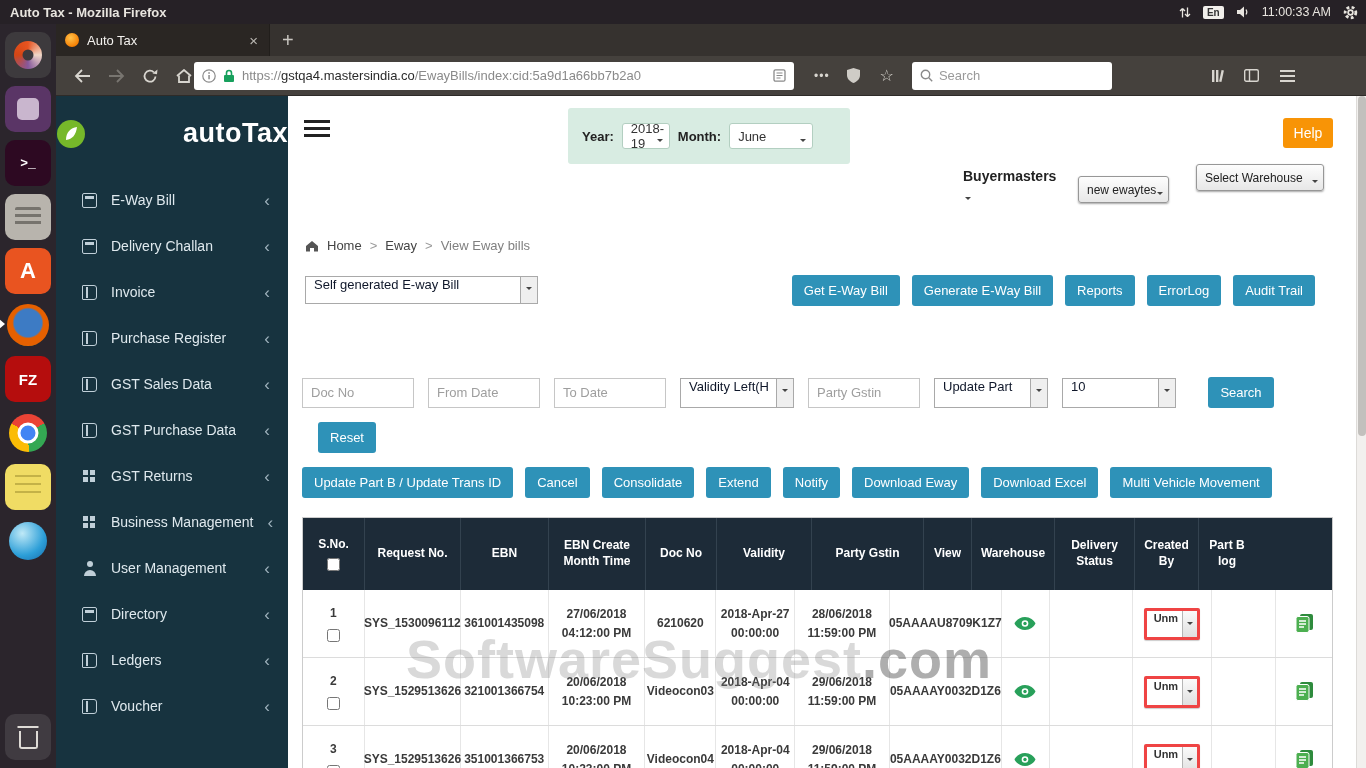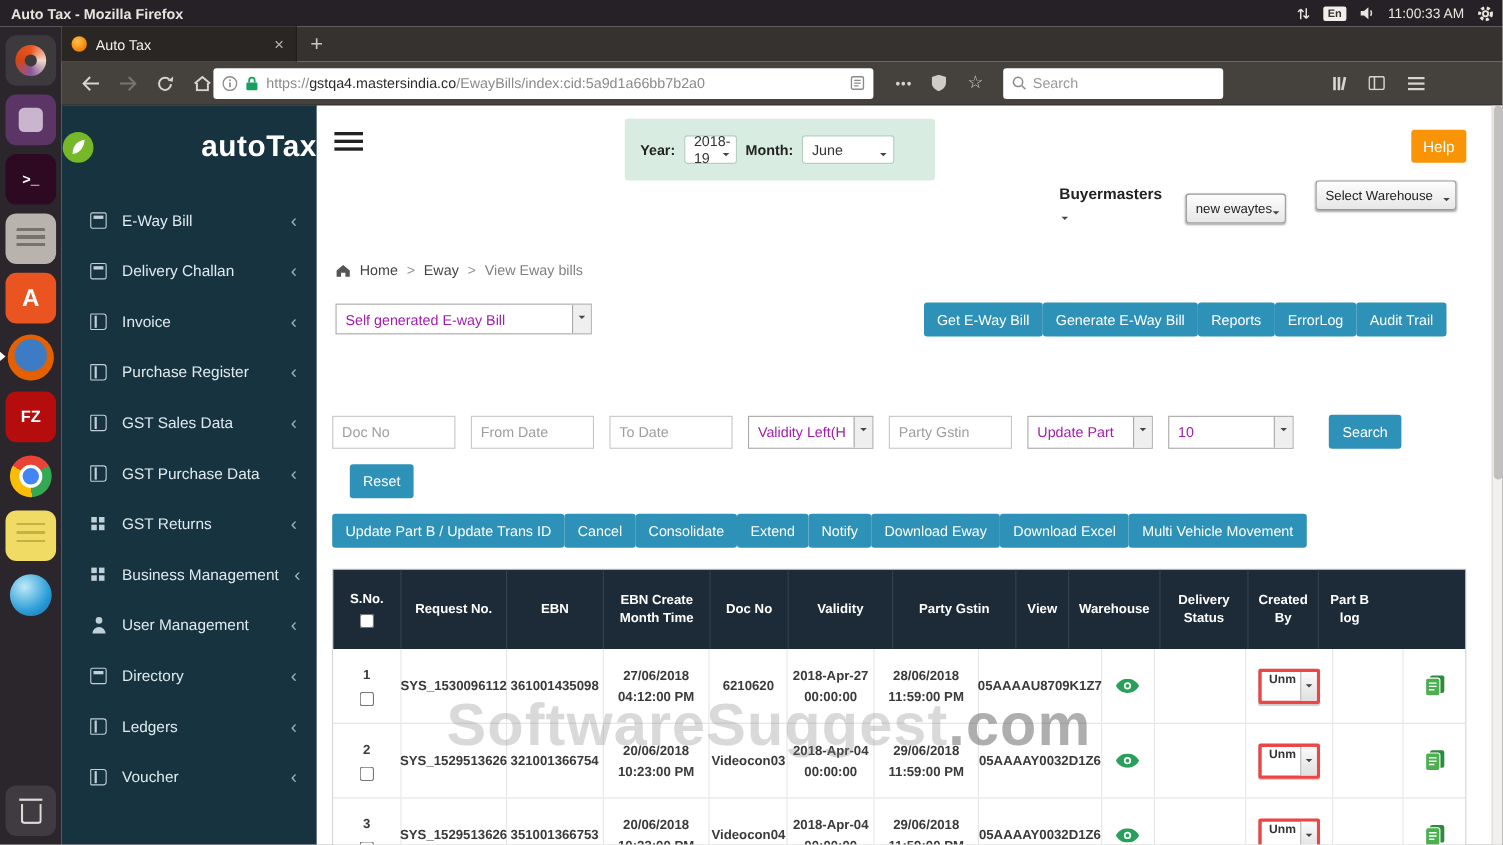--- a/index.html
+++ b/index.html
@@ -122,27 +122,27 @@
     box-shadow:0 1px 2px rgba(0,0,0,.35);display:flex;align-items:center;font-size:12px;color:#222;padding:0 18px 0 8px;
     white-space:nowrap;overflow:hidden}
   .nsel .tri{position:absolute;right:5px;top:11px}
   .sel-ewaytes{left:790px;top:80px;width:91px}
   .sel-warehouse{left:908px;top:68px;width:128px}
 
   .crumbs{position:absolute;left:17px;top:142px;display:flex;align-items:center;gap:8px;font-size:13px;color:#444}
   .crumb-sep{color:#999}
   .crumb-current{color:#808080}
 
-  .fsel{position:relative;background:#fff;border:1px solid #a9a9a9;height:28px;display:flex;align-items:center;
-    padding:0 24px 0 8px;font-size:13px;color:#a21caf;white-space:nowrap;overflow:hidden}
+  .fsel{position:relative;background:#fff;border:1px solid #a9a9a9;height:28px;display:flex;align-items:flex-start;
+    padding:0 24px 0 8px;font-size:13px;color:#0f172a;white-space:nowrap;overflow:hidden}
   .fsel .car{position:absolute;right:0;top:0;bottom:0;width:17px;border-left:1px solid #a9a9a9;background:#efefef;
     display:flex;align-items:flex-start;justify-content:center;padding-top:8px}
   .type-sel{position:absolute;left:17px;top:180px;width:233px}
 
-  .btnrow{position:absolute;display:flex;gap:0}
+  .btnrow{position:absolute;display:flex;gap:12px}
   .tbtn{height:31px;background:#2e92b8;border:none;border-radius:3px;color:#fff;font-size:13px;padding:0 12px;
     font-family:"Liberation Sans",sans-serif;white-space:nowrap}
   .toprow{top:179px;right:51px}
   .actrow{top:371px;left:14px}
   .reset{position:absolute;left:30px;top:326px;width:58px}
 
   .filterrow{position:absolute;left:14px;top:281px;display:flex;gap:14px;align-items:center}
   .fin{width:112px;height:30px;border:1px solid #c6c6c6;padding:0 8px;font-size:13px;color:#333;
     font-family:"Liberation Sans",sans-serif;outline:none}
   .fin::placeholder{color:#9e9e9e}

